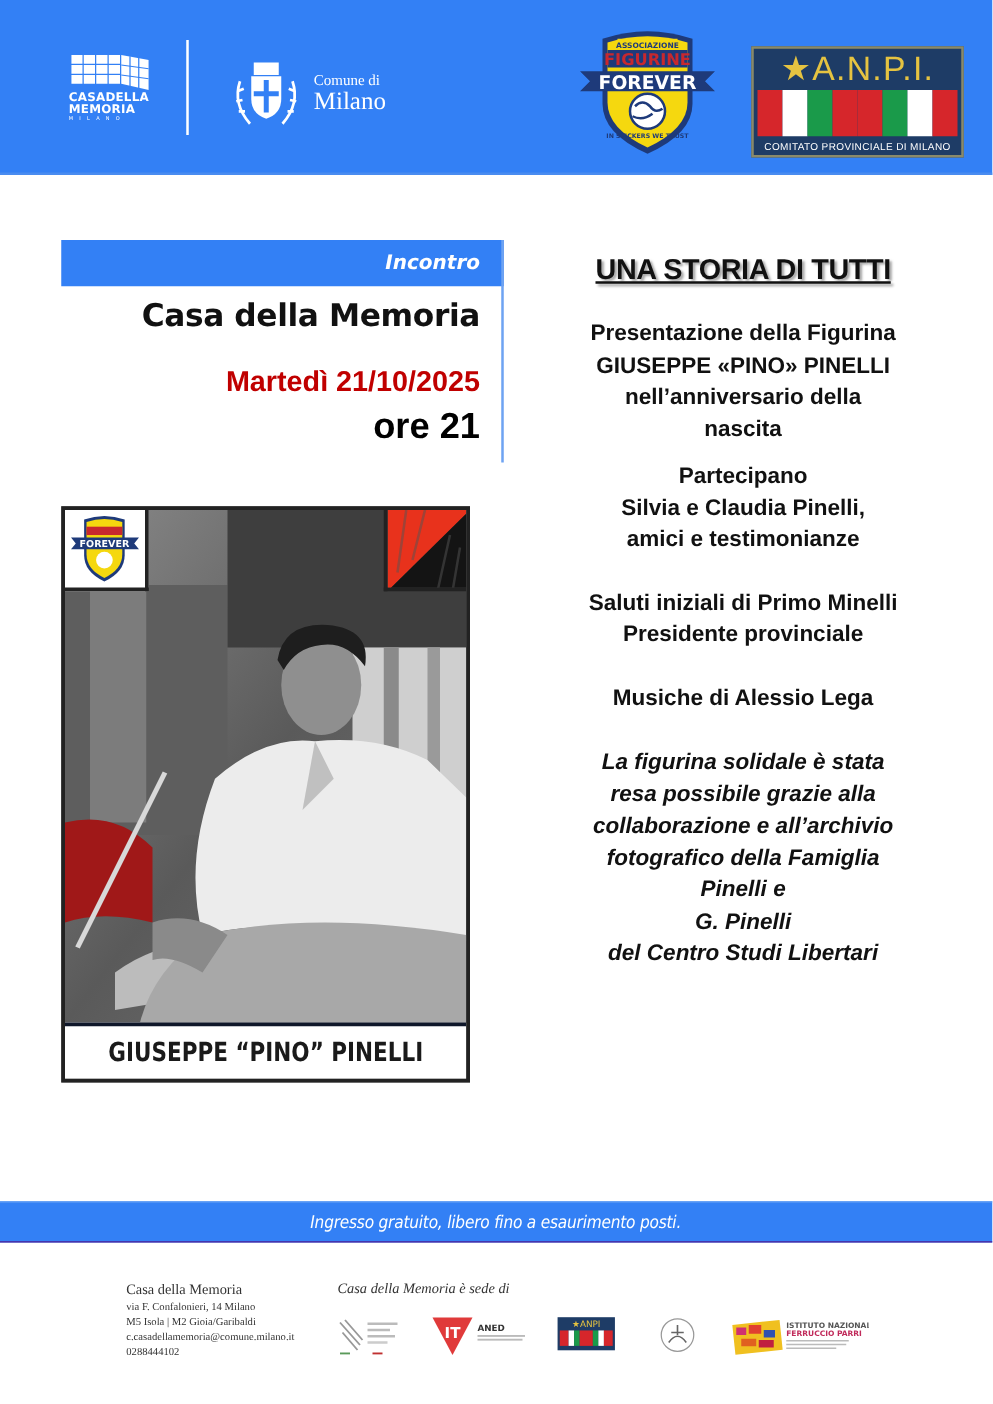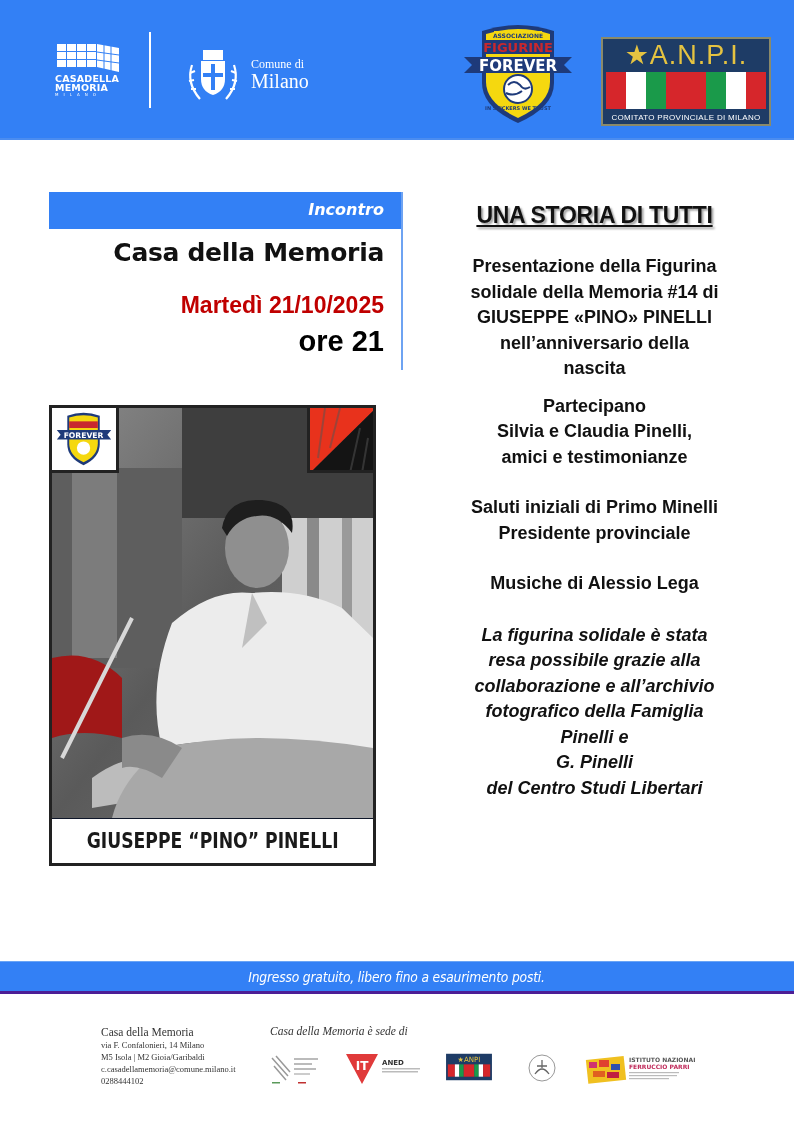--- a/index.html
+++ b/index.html
@@ -28,38 +28,38 @@
   .event-banner { position: absolute; left: 49px; top: 192px; width: 354px; height: 37px; background: #3380f5; }
   .event-banner-label { position: absolute; right: 19px; top: 8px; font-family: "DejaVu Sans", sans-serif; font-style: italic; font-weight: bold; font-size: 16px; color: #fff; }
   .event-vline { position: absolute; left: 401px; top: 192px; width: 2px; height: 178px; background: #6ea3f2; }
   .venue-title { position: absolute; right: 410px; top: 238px; font-family: "DejaVu Sans", sans-serif; font-weight: bold; font-size: 25px; color: #111; white-space: nowrap; letter-spacing: -0.3px; }
   .event-date { position: absolute; right: 410px; top: 292px; font-weight: bold; font-size: 23px; color: #c00000; white-space: nowrap; }
   .event-time { position: absolute; right: 410px; top: 325px; font-weight: bold; font-size: 29px; color: #000; white-space: nowrap; }
 
   
   .card { position: absolute; left: 49px; top: 405px; width: 327px; height: 461px; border: 3px solid #222; background: #6d6d6d; overflow: hidden; }
   .card-photo { position: absolute; left: 0; top: 0; width: 321px; height: 410px; }
-  .card-name-strip { position: absolute; left: 0; bottom: 0; width: 321px; height: 45px; background: #fff; border-top: 1px solid #0f172a; display: flex; align-items: center; justify-content: center; }
+  .card-name-strip { position: absolute; left: 0; bottom: 0; width: 321px; height: 45px; background: #fff; border-top: 3px solid #0f172a; display: flex; align-items: center; justify-content: center; }
   .card-name { font-family: "DejaVu Sans", sans-serif; font-weight: bold; font-size: 21px; color: #1a1a1a; transform: scaleX(0.82); white-space: nowrap; letter-spacing: 0px; }
   .card-badge { position: absolute; left: 0; top: 0; width: 67px; height: 65px; background: #fff; border-right: 3px solid #222; border-bottom: 3px solid #222; }
   .card-flag { position: absolute; right: 0; top: 0; width: 66px; height: 65px; border-left: 3px solid #222; border-bottom: 3px solid #222; overflow: hidden; }
 
   
   .right-col { position: absolute; left: 432px; top: 200px; width: 325px; text-align: center; }
   .main-title { font-weight: bold; font-size: 23px; line-height: 30px; color: #111; text-shadow: 2px 2px 2px rgba(0,0,0,0.35); letter-spacing: -0.3px; text-decoration: underline; }
   .para { font-weight: bold; font-size: 18px; line-height: 25.5px; color: #111; }
   .para.italic { font-style: italic; }
   .presentation { margin-top: 24px; }
   .partecipano { margin-top: 12px; }
   .saluti { margin-top: 25px; }
   .musiche { margin-top: 25px; }
   .credits { margin-top: 26px; }
 
   
-  .footer-band { position: absolute; left: 0; top: 961px; width: 794px; height: 33px; background: #3380f5; border-top: 1px solid #6aa4f5; border-bottom: 3px solid #4c1d95; display: flex; align-items: center; justify-content: center; }
+  .footer-band { position: absolute; left: 0; top: 961px; width: 794px; height: 33px; background: #3380f5; border-top: 1px solid #6aa4f5; border-bottom: 1px solid #4c1d95; display: flex; align-items: center; justify-content: center; }
   .footer-band-text { font-family: "DejaVu Sans", sans-serif; font-style: italic; font-size: 14px; color: #fff; transform: scaleX(0.88); letter-spacing: -0.2px; }
 
   
   .contact { position: absolute; left: 101px; top: 1025px; font-family: "Liberation Serif", serif; color: #333; }
   .contact .c-title { font-size: 11.5px; line-height: 14px; }
   .contact .c-line { font-size: 8.5px; line-height: 12px; }
   .sede-label { position: absolute; left: 270px; top: 1025px; font-family: "Liberation Serif", serif; font-style: italic; font-size: 11.5px; color: #333; }
   .partner { position: absolute; top: 1052px; height: 34px; }
   .p-assoc { left: 268px; width: 60px; }
   .p-aned { left: 344px; width: 80px; }
@@ -198,21 +198,20 @@
   </div>
   <div class="card-name-strip">
     <span class="card-name">GIUSEPPE “PINO” PINELLI</span>
   </div>
 </div>
 
 <div class="right-col">
   <div class="main-title">UNA STORIA DI TUTTI</div>
   <div class="para presentation">
     <div>Presentazione della Figurina</div>
-    <div>solidale della Memoria #14 di</div>
     <div>GIUSEPPE «PINO» PINELLI</div>
     <div>nell’anniversario della</div>
     <div>nascita</div>
   </div>
   <div class="para partecipano">
     <div>Partecipano</div>
     <div>Silvia e Claudia Pinelli,</div>
     <div>amici e testimonianze</div>
   </div>
   <div class="para saluti">

